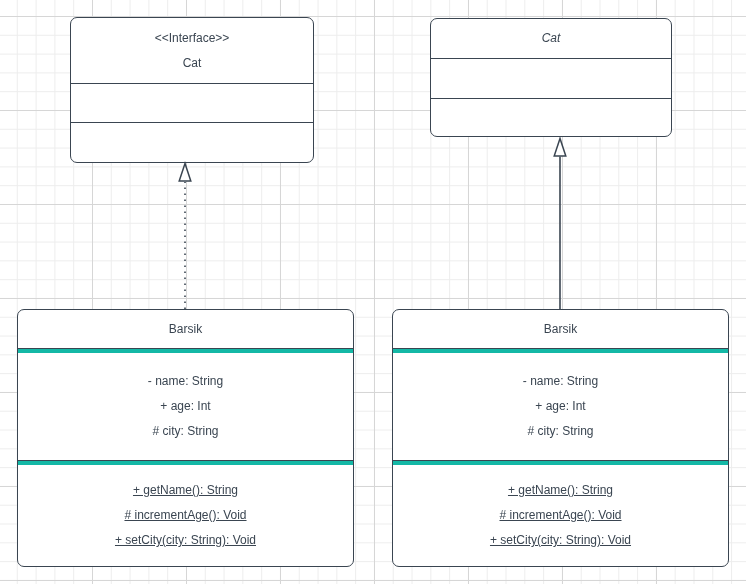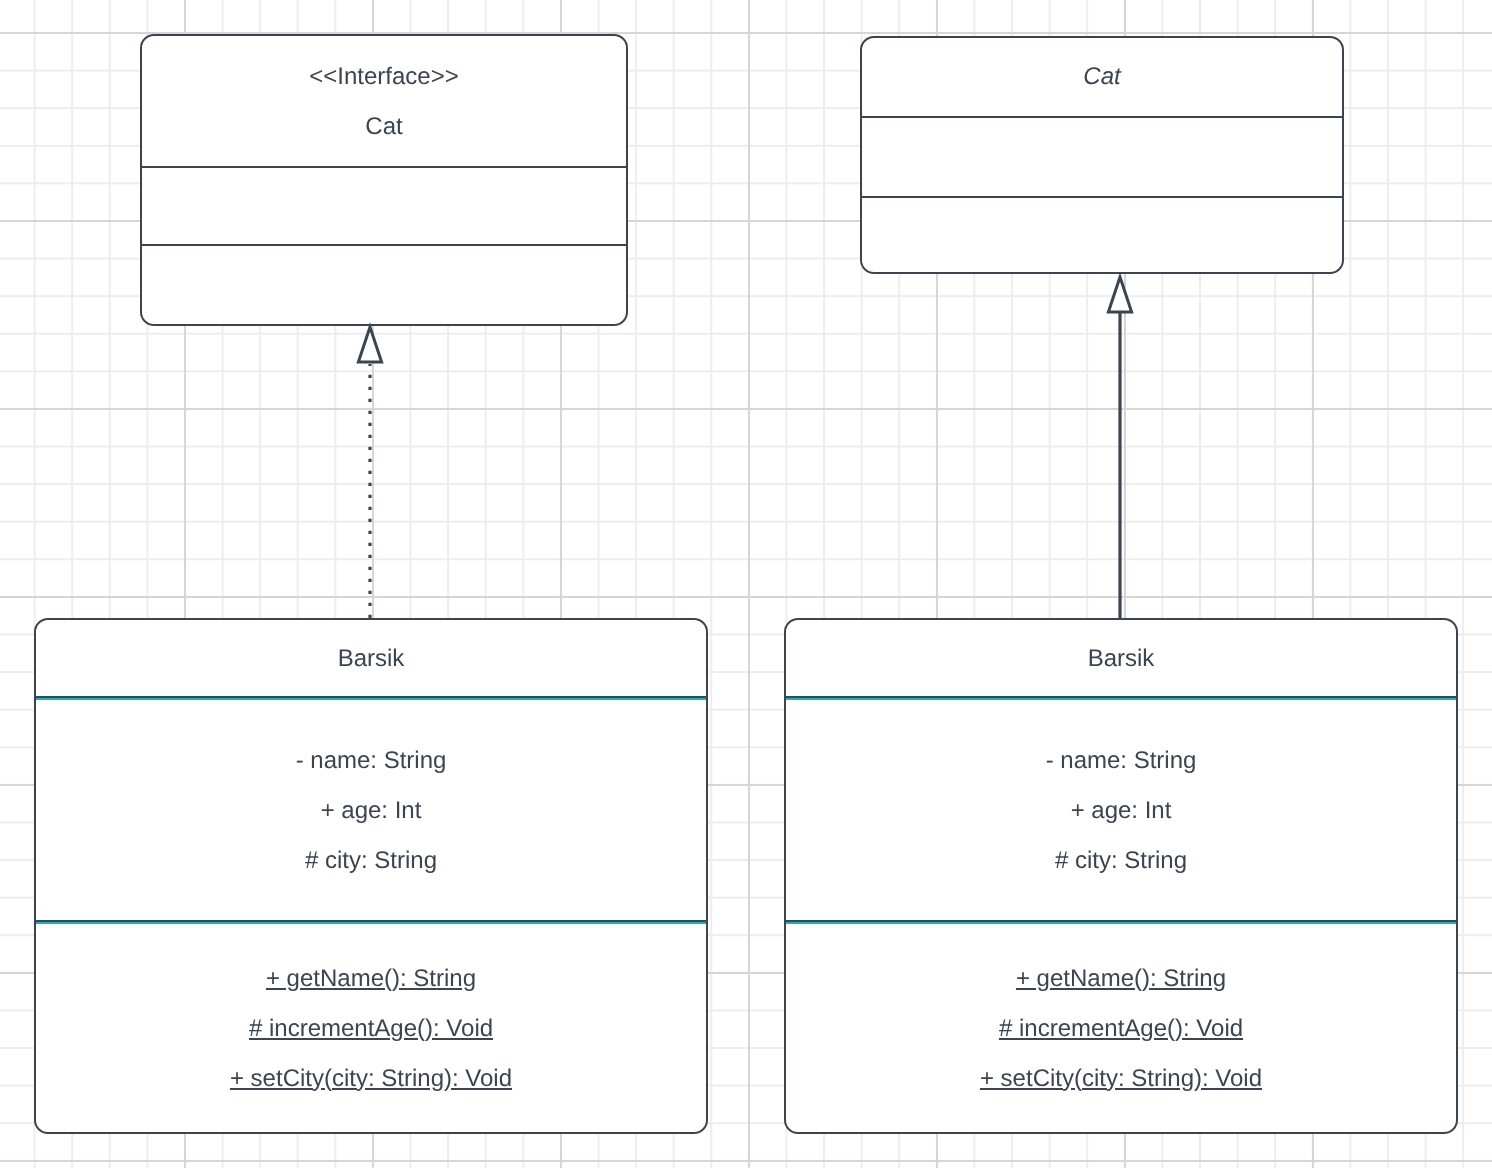--- a/index.html
+++ b/index.html
@@ -39,21 +39,21 @@
     box-sizing: border-box;
     display: flex;
     flex-direction: column;
     align-items: center;
     justify-content: center;
     text-align: center;
     flex: 0 0 auto;
   }
   .comp.grow { flex: 1 1 auto; text-decoration: underline; }
   .sep-dark { border-bottom: 1.5px solid #3a4551; }
-  .sep-light { border-top: 1px solid #14b8a6; }
+  .sep-light { border-top: 4px solid #14b8a6; }
   .italic { font-style: italic; }
   .connector-layer {
     position: absolute;
     left: 0; top: 0;
     width: 746px;
     height: 584px;
     pointer-events: none;
   }
   .connector-layer g { pointer-events: stroke; }
 </style>

